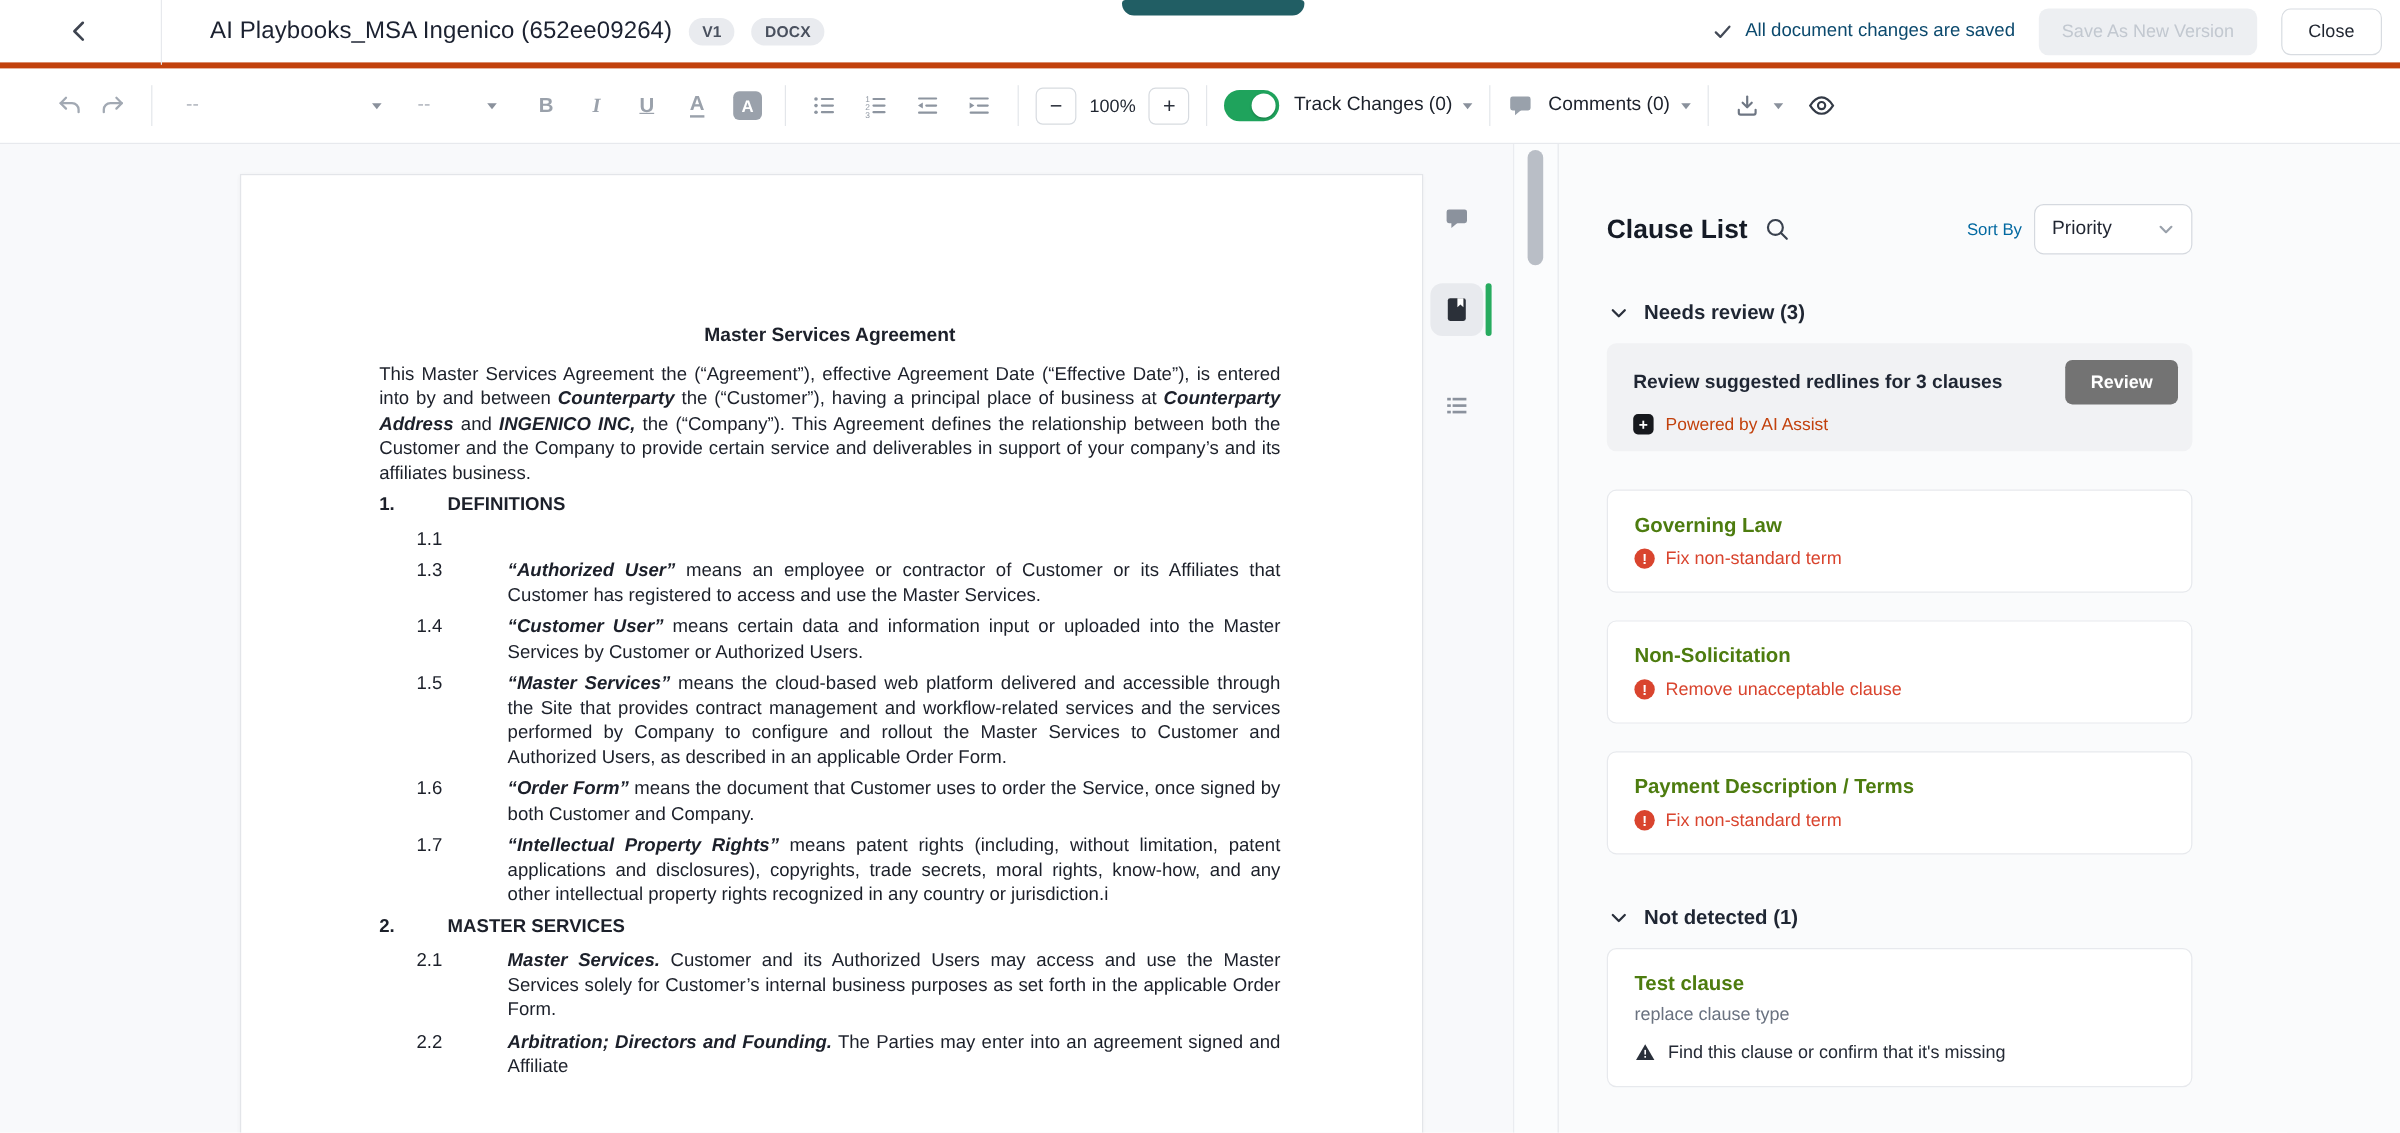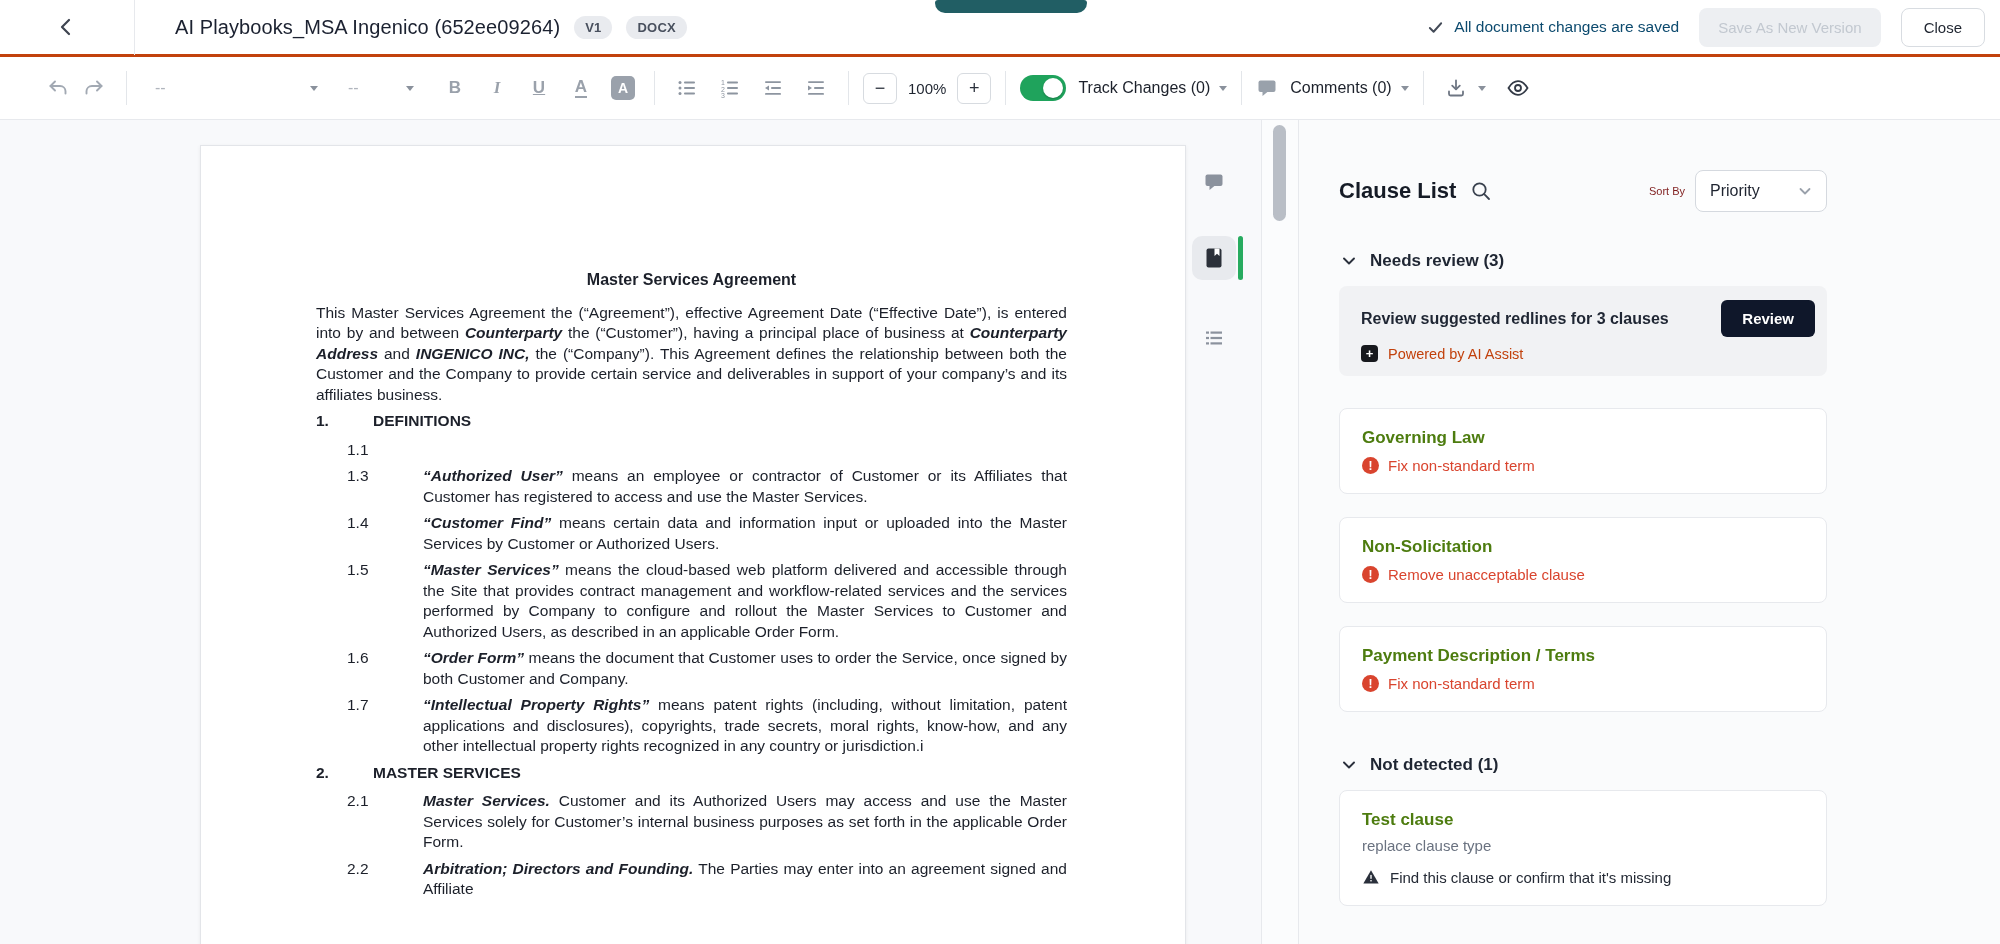--- a/index.html
+++ b/index.html
@@ -5,21 +5,21 @@
   * { margin:0; padding:0; box-sizing:border-box; }
   html,body { width:2000px; height:944px; overflow:hidden; background:#fff;
     font-family:"Liberation Sans","DejaVu Sans",sans-serif; }
   .app { position:relative; width:2000px; height:944px; }
 
   
   .cutoff-btn { position:absolute; left:935px; top:0; width:152px; height:13px;
     background:#215e64; border-radius:3px 3px 10px 10px; z-index:30; }
 
   
-  .hdr { height:57px; display:flex; align-items:center; border-bottom:3px solid #c2410c;
+  .hdr { height:57px; display:flex; align-items:center; border-bottom:5px solid #c2410c;
     background:#fff; padding:0 15px 0 0; position:relative; z-index:5; }
   .back-btn { width:100px; height:56px; display:flex; align-items:center; justify-content:center;
     background:none; border:none; cursor:pointer; border-right:1px solid #e7e9ed; width:135px; }
   .hdr-title { font-size:20px; font-weight:500; color:#1b2130; margin-left:40px; letter-spacing:.1px; }
   .badge { background:#e9ebef; color:#49505e; border-radius:12px; font-size:13px; font-weight:600;
     padding:4px 11px; margin-left:14px; letter-spacing:.2px; }
   .hdr-right { margin-left:auto; display:flex; align-items:center; gap:20px; }
   .saved { display:flex; align-items:center; gap:10px; font-size:15.5px; color:#0c4a6e; }
   .btn-disabled { background:#edeff2; color:#c2c8d0; border:none; border-radius:8px;
     font-size:15px; font-weight:500; padding:11px 19px; }
@@ -88,31 +88,31 @@
   .gutter { width:37px; flex:none; background:#fbfcfd; border-right:1px solid #e7e9ed; position:relative; }
   .thumb { position:absolute; top:5px; left:11px; width:13px; height:96px; background:#b9bec6; border-radius:7px; }
 
   
   .panel { flex:1; background:#fafbfc; padding:48px 0 0 40px; overflow:hidden; }
   .panel-inner { width:488px; }
   .panel-head { display:flex; align-items:center; height:46px; margin-bottom:34px; }
   .panel-title { font-size:22px; font-weight:700; color:#151b26; }
   .p-search { margin-left:14px; background:none; border:none; cursor:pointer; display:flex; }
   .sort-wrap { margin-left:auto; display:flex; align-items:center; }
-  .sort-label { font-size:11px; color:#7f1d1d; margin-right:10px; }
+  .sort-label { font-size:14px; color:#0369a1; margin-right:10px; }
   .sort-select { width:132px; height:42px; background:#fff; border:1px solid #d5d9df; border-radius:8px;
     display:flex; align-items:center; justify-content:space-between; padding:0 12px 0 14px;
     font-size:16px; color:#1f2430; cursor:pointer; }
   .section-row { display:flex; align-items:center; gap:11px; height:26px; margin-bottom:12px;
     font-size:17px; font-weight:600; color:#1f2633; cursor:pointer; }
   .banner { background:#f1f2f4; border-radius:8px; padding:14px 12px 14px 22px; margin-bottom:32px;
     position:relative; }
   .banner-row1 { display:flex; align-items:center; justify-content:space-between; }
   .banner-text { font-size:16px; font-weight:600; color:#1f2633; }
-  .review-btn { background:#0f172a; color:#fff; border:none; border-radius:6px; font-size:15px;
+  .review-btn { background:#737373; color:#fff; border:none; border-radius:6px; font-size:15px;
     font-weight:600; padding:10px 21px; cursor:pointer; }
   .powered { display:flex; align-items:center; gap:10px; margin-top:8px; }
   .ai-ic { width:17px; height:17px; background:#17191d; border-radius:4px; color:#fff;
     font-size:13px; font-weight:700; display:flex; align-items:center; justify-content:center; line-height:1; }
   .powered-txt { font-size:14.5px; font-weight:500; color:#c2410c; }
   .card { background:#fff; border:1px solid #e7e9ed; border-radius:8px; padding:19px 22px;
     margin-bottom:23px; cursor:pointer; }
   .card-title { font-size:17px; font-weight:700; color:#4d7c0f; margin-bottom:9px; }
   .card-status { color:#d9442e; font-size:15px; font-weight:500; display:flex; gap:9px; align-items:center; }
   .alert-ic { width:17px; height:17px; border-radius:50%; background:#d9442e; color:#fff; flex:none;
@@ -314,21 +314,21 @@
             </div>
             <div class="doc-item">
               <span class="doc-subnum">1.1</span>
             </div>
             <div class="doc-item">
               <span class="doc-subnum">1.3</span>
               <div class="doc-body"><b>“Authorized User”</b><span> means an employee or contractor of Customer or its Affiliates that Customer has registered to access and use the Master Services.</span></div>
             </div>
             <div class="doc-item">
               <span class="doc-subnum">1.4</span>
-              <div class="doc-body"><b>“Customer Find”</b><span> means certain data and information input or uploaded into the Master Services by Customer or Authorized Users.</span></div>
+              <div class="doc-body"><b>“Customer User”</b><span> means certain data and information input or uploaded into the Master Services by Customer or Authorized Users.</span></div>
             </div>
             <div class="doc-item">
               <span class="doc-subnum">1.5</span>
               <div class="doc-body"><b>“Master Services”</b><span> means the cloud-based web platform delivered and accessible through the Site that provides contract management and workflow-related services and the services performed by Company to configure and rollout the Master Services to Customer and Authorized Users, as described in an applicable Order Form.</span></div>
             </div>
             <div class="doc-item">
               <span class="doc-subnum">1.6</span>
               <div class="doc-body"><b>“Order Form”</b><span> means the document that Customer uses to order the Service, once signed by both Customer and Company.</span></div>
             </div>
             <div class="doc-item">

